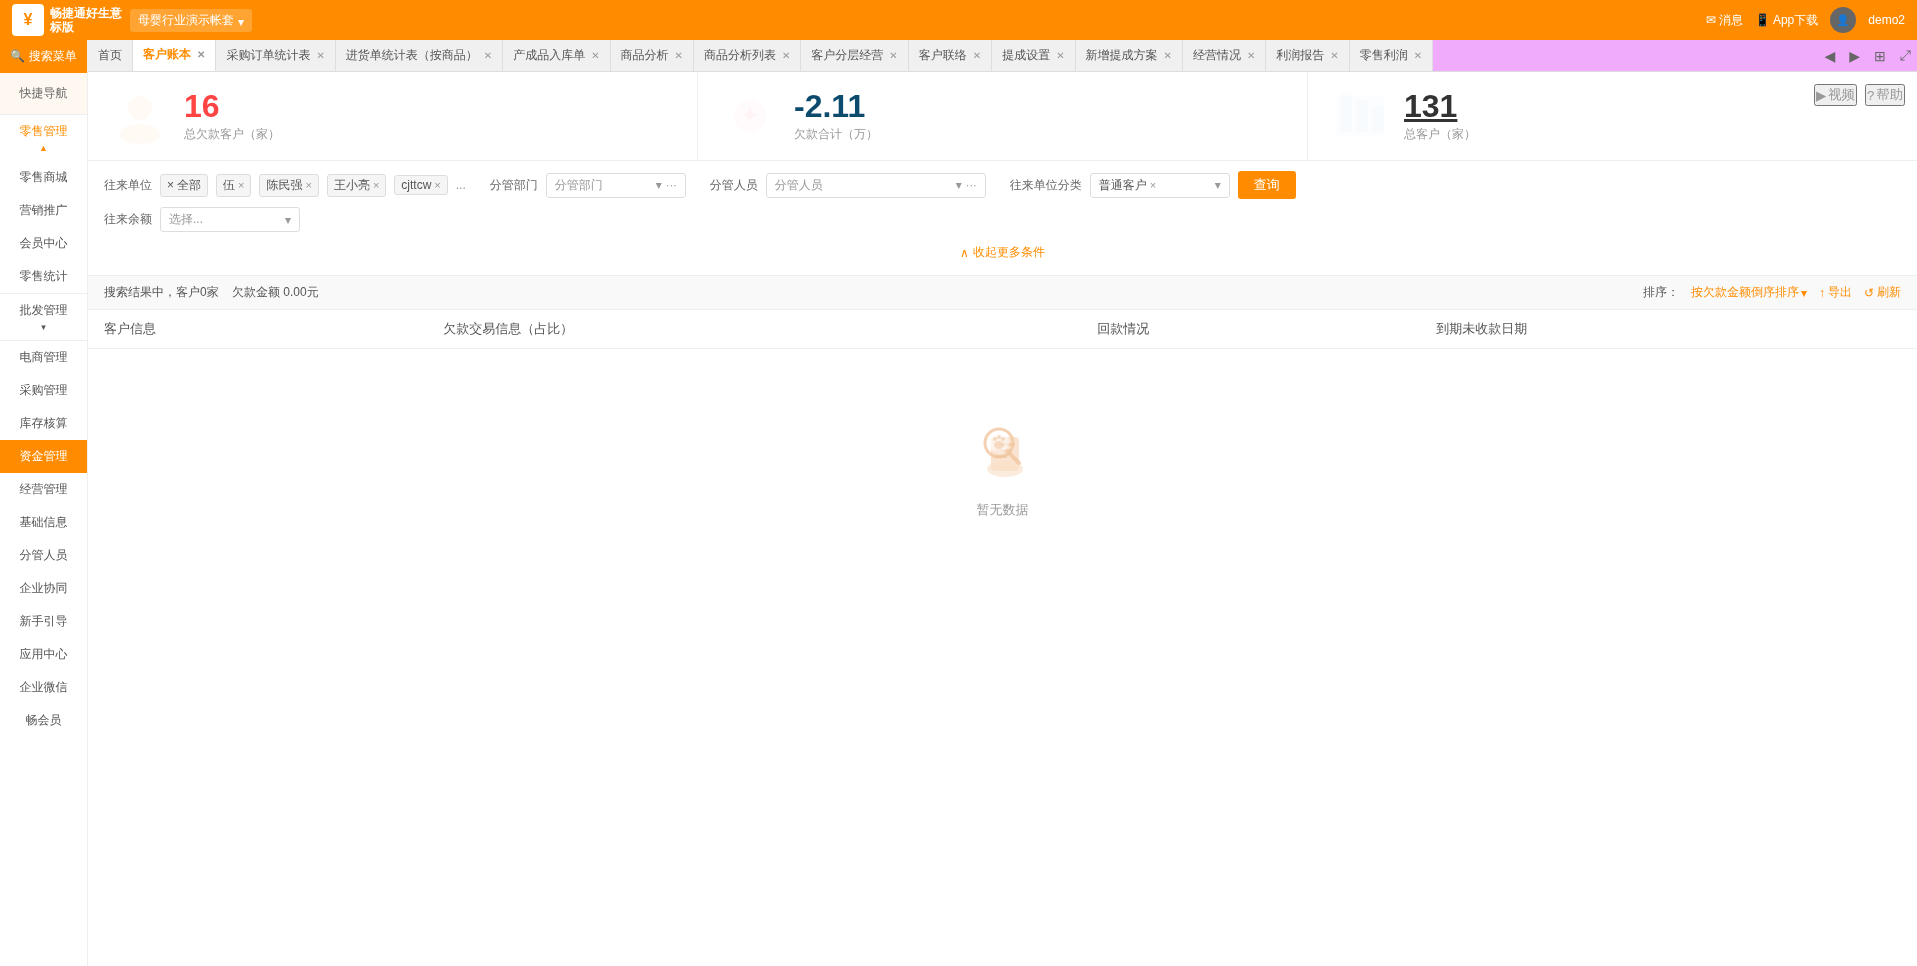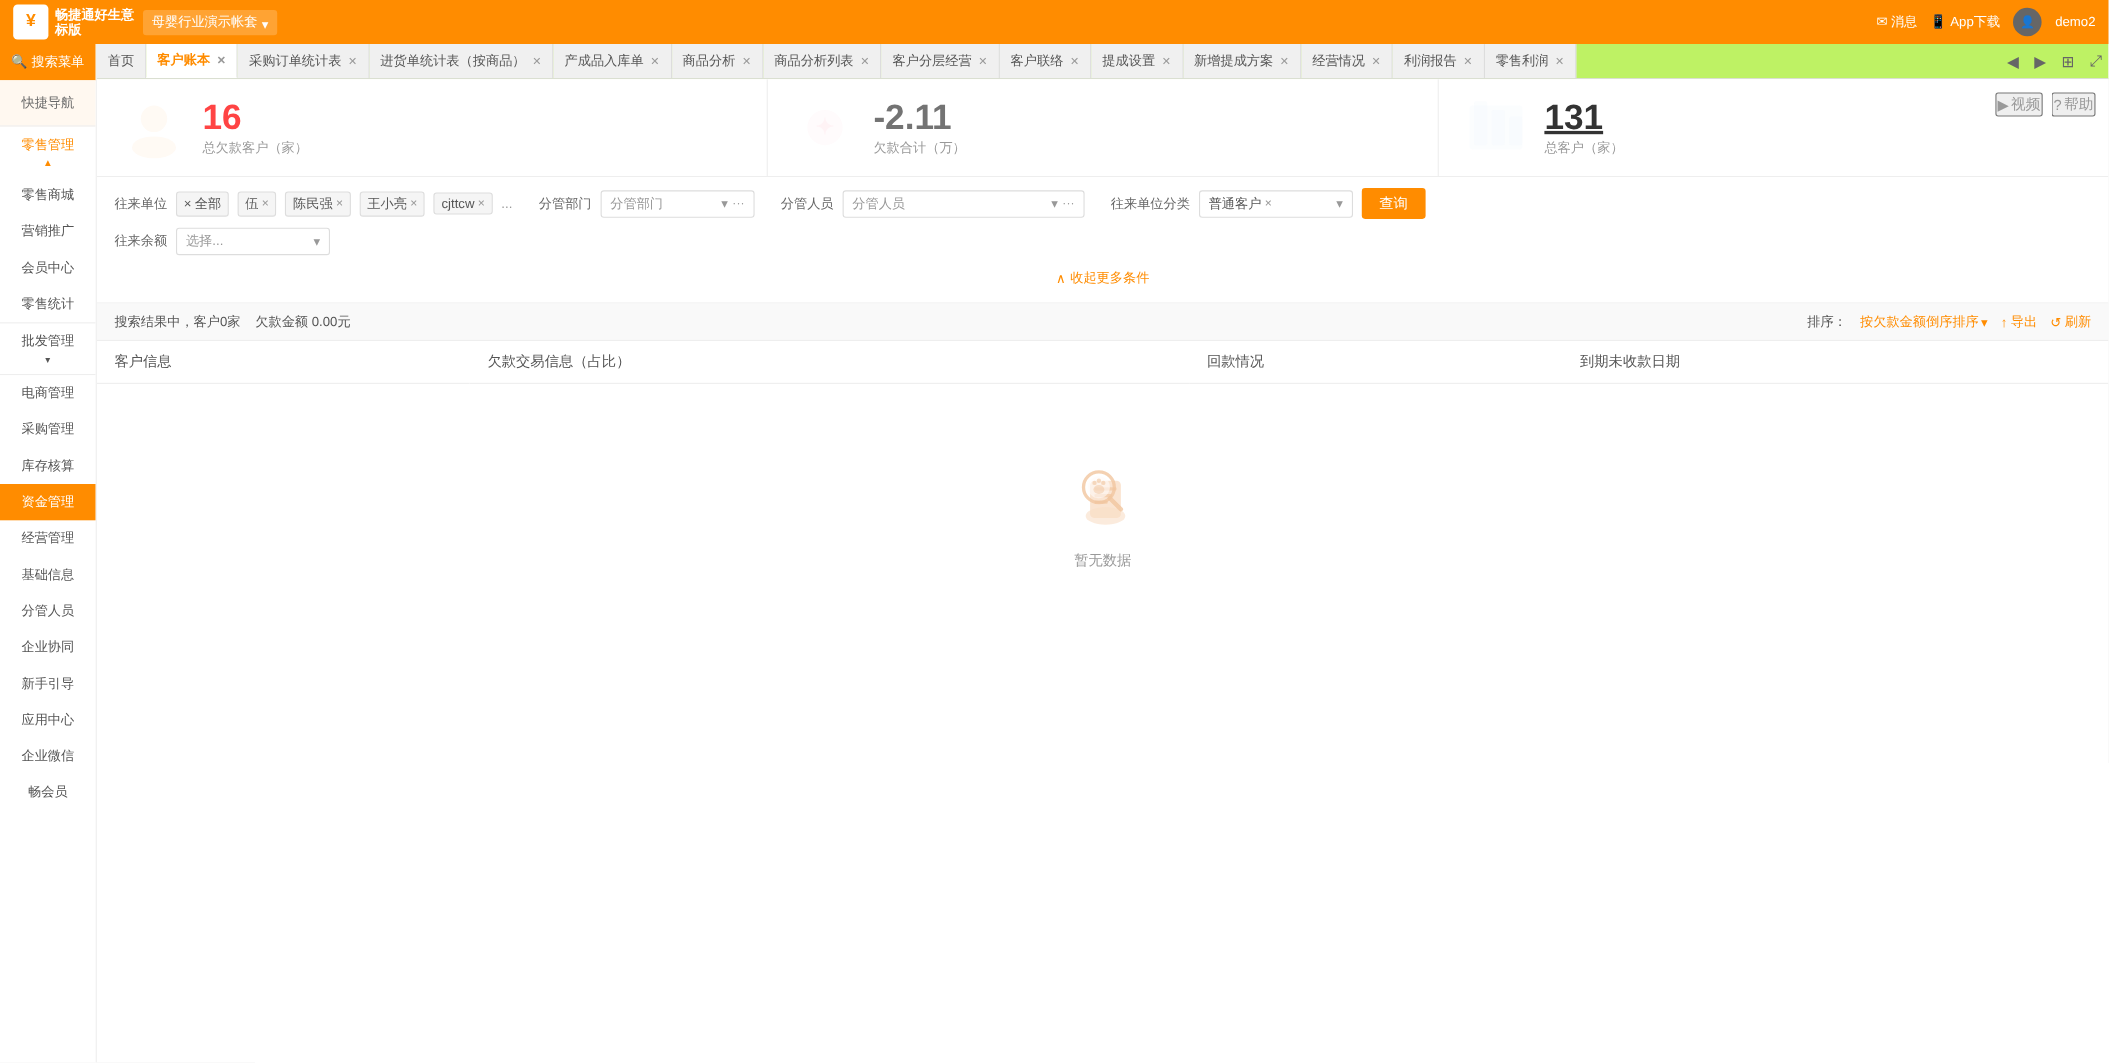--- a/index.html
+++ b/index.html
@@ -26,21 +26,21 @@
     .sidebar-nav-item { padding: 6px 0; text-align: center; font-size: 12px; color: #666; cursor: pointer; }
     .sidebar-section { border-bottom: 1px solid #eee; }
     .sidebar-item { padding: 8px 4px; text-align: center; font-size: 12px; color: #555; cursor: pointer; display: flex; flex-direction: column; align-items: center; gap: 3px; }
     .sidebar-item.active { background: #ff8c00; color: white; }
     .sidebar-item.active-parent { color: #ff8c00; }
 
     
     .content-area { flex: 1; display: flex; flex-direction: column; overflow: hidden; }
 
     
-    .tab-bar { background: #bef264; display: flex; align-items: center; height: 32px; overflow: hidden; border-bottom: 1px solid #ddd; flex-shrink: 0; }
+    .tab-bar { background: #f0abfc; display: flex; align-items: center; height: 32px; overflow: hidden; border-bottom: 1px solid #ddd; flex-shrink: 0; }
     .tab-item { display: flex; align-items: center; gap: 4px; padding: 0 10px; height: 32px; font-size: 12px; cursor: pointer; border-right: 1px solid #ddd; white-space: nowrap; color: #555; background: #f0f0f0; flex-shrink: 0; }
     .tab-item.active { background: white; color: #ff8c00; font-weight: bold; border-bottom: 2px solid white; }
     .tab-item .tab-close { color: #999; font-size: 10px; margin-left: 2px; cursor: pointer; }
     .tab-nav-btn { background: none; border: none; cursor: pointer; padding: 0 6px; font-size: 14px; color: #666; height: 32px; flex-shrink: 0; }
     .tab-extra { display: flex; align-items: center; gap: 2px; margin-left: auto; flex-shrink: 0; }
 
     
     .page-content { flex: 1; overflow-y: auto; background: white; }
 
     
@@ -281,21 +281,21 @@
         </div>
 
         <div class="stat-item">
           <div class="stat-icon">
             <svg viewBox="0 0 56 56" fill="#ff6688">
               <rect x="12" y="12" width="32" height="32" rx="16" fill="#ff6688" opacity="0.2"></rect>
               <text x="28" y="34" text-anchor="middle" fill="#ff6688" opacity="0.4" font-size="20" font-weight="bold">✦</text>
             </svg>
           </div>
           <div class="stat-info">
-            <span class="stat-value" style="color:#737373;">-2.11</span>
+            <span class="stat-value" style="color:#0c4a6e;">-2.11</span>
             <span class="stat-label">欠款合计（万）</span>
           </div>
         </div>
 
         <div class="stat-item" style="border-right:none;">
           <div class="stat-icon">
             <svg viewBox="0 0 56 56">
               <rect x="4" y="8" width="48" height="40" rx="3" fill="#a0c8e8" opacity="0.3"></rect>
               <rect x="8" y="4" width="12" height="40" rx="2" fill="#a0c8e8" opacity="0.3"></rect>
               <rect x="24" y="12" width="12" height="32" rx="2" fill="#a0c8e8" opacity="0.3"></rect>

